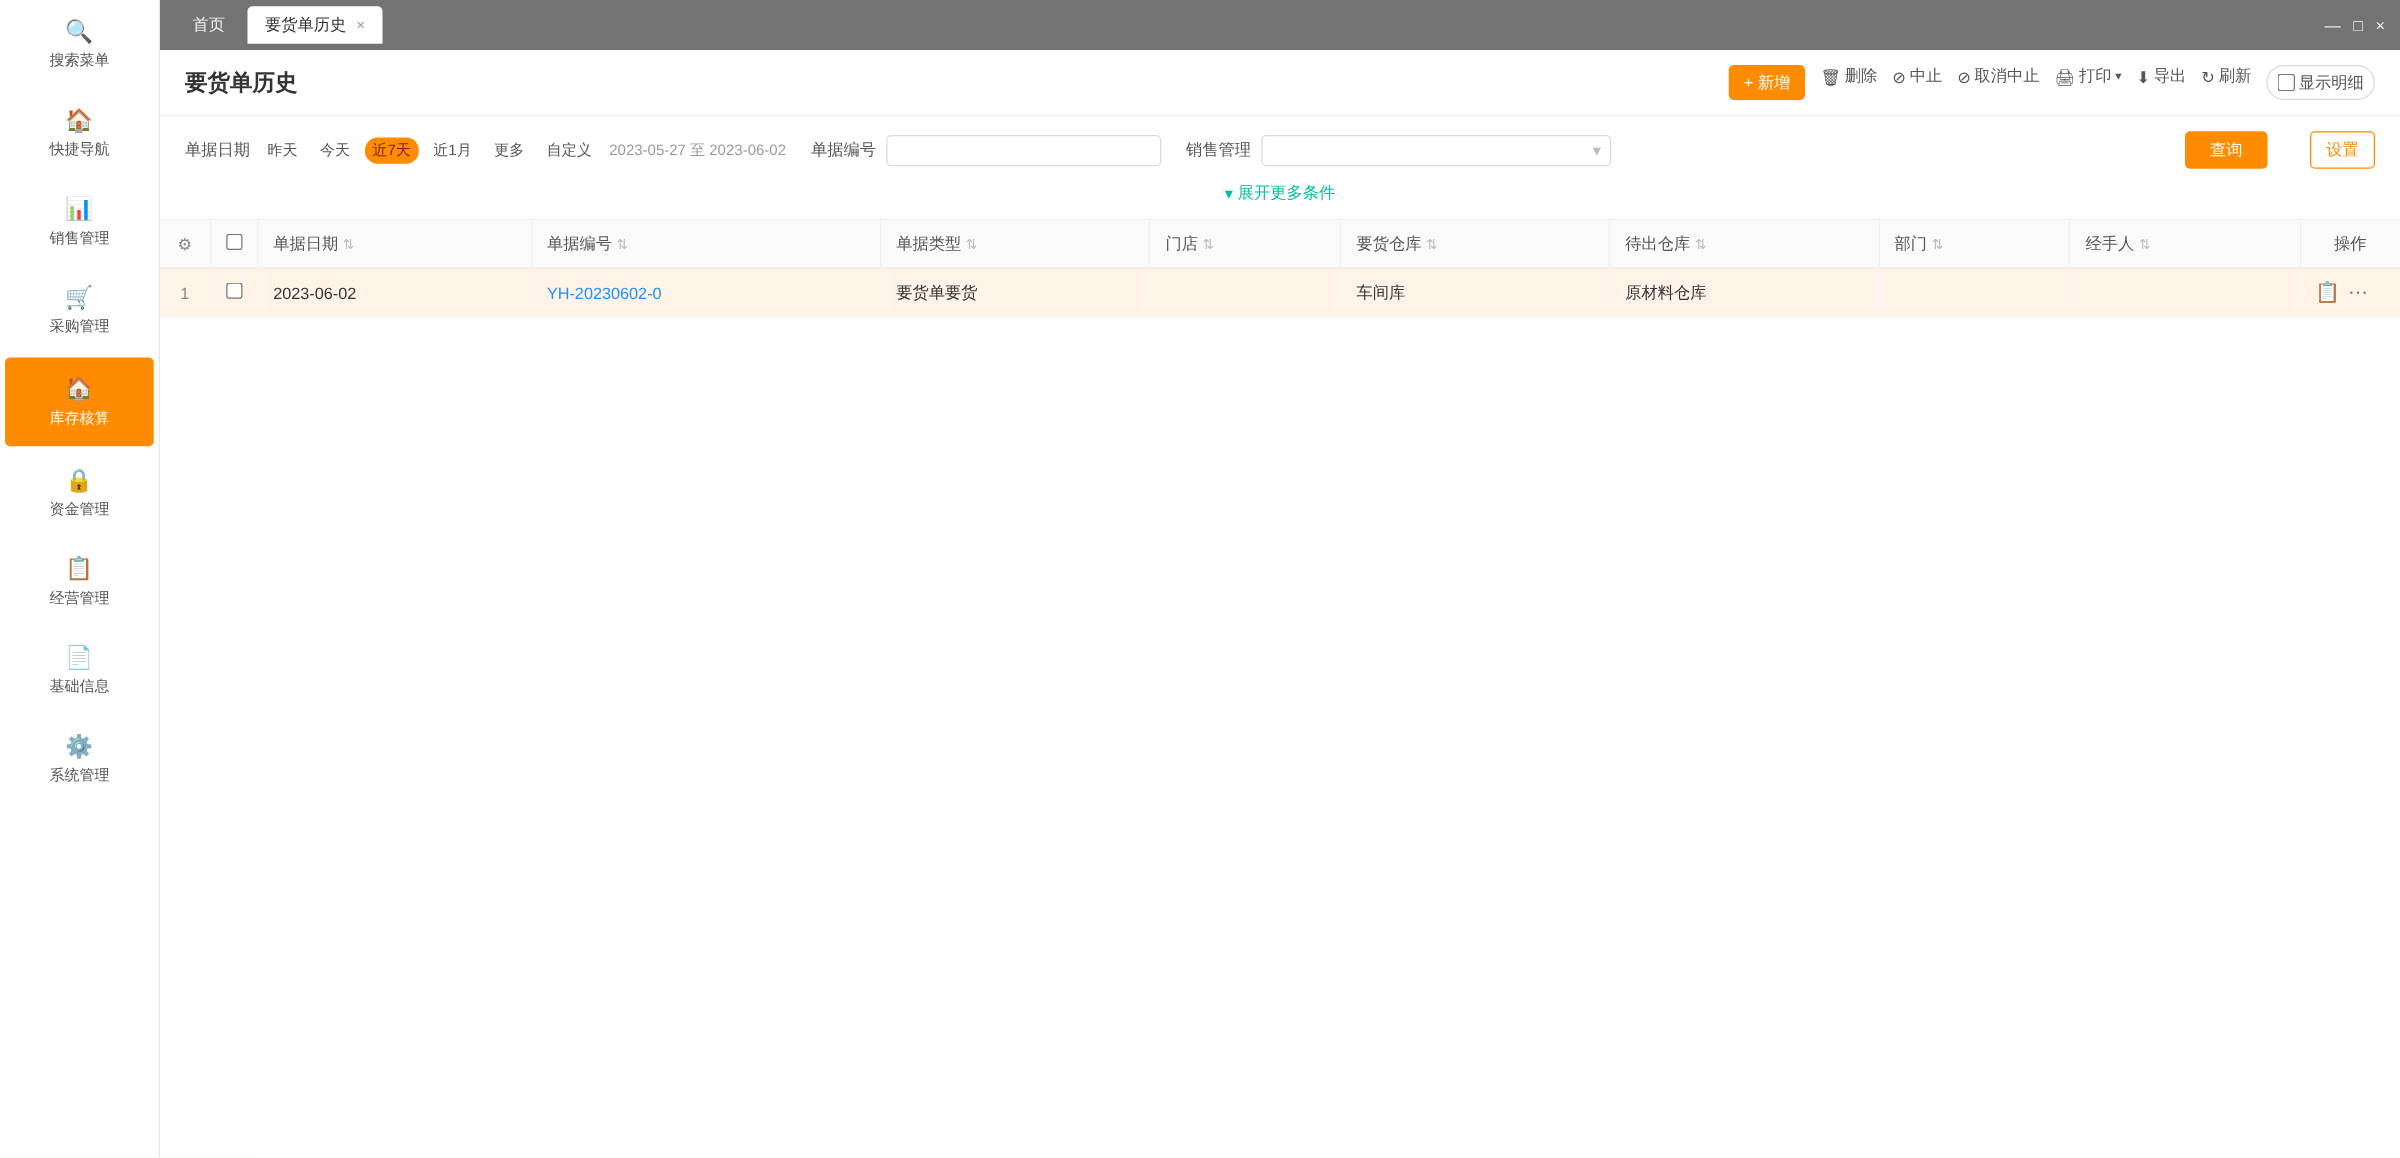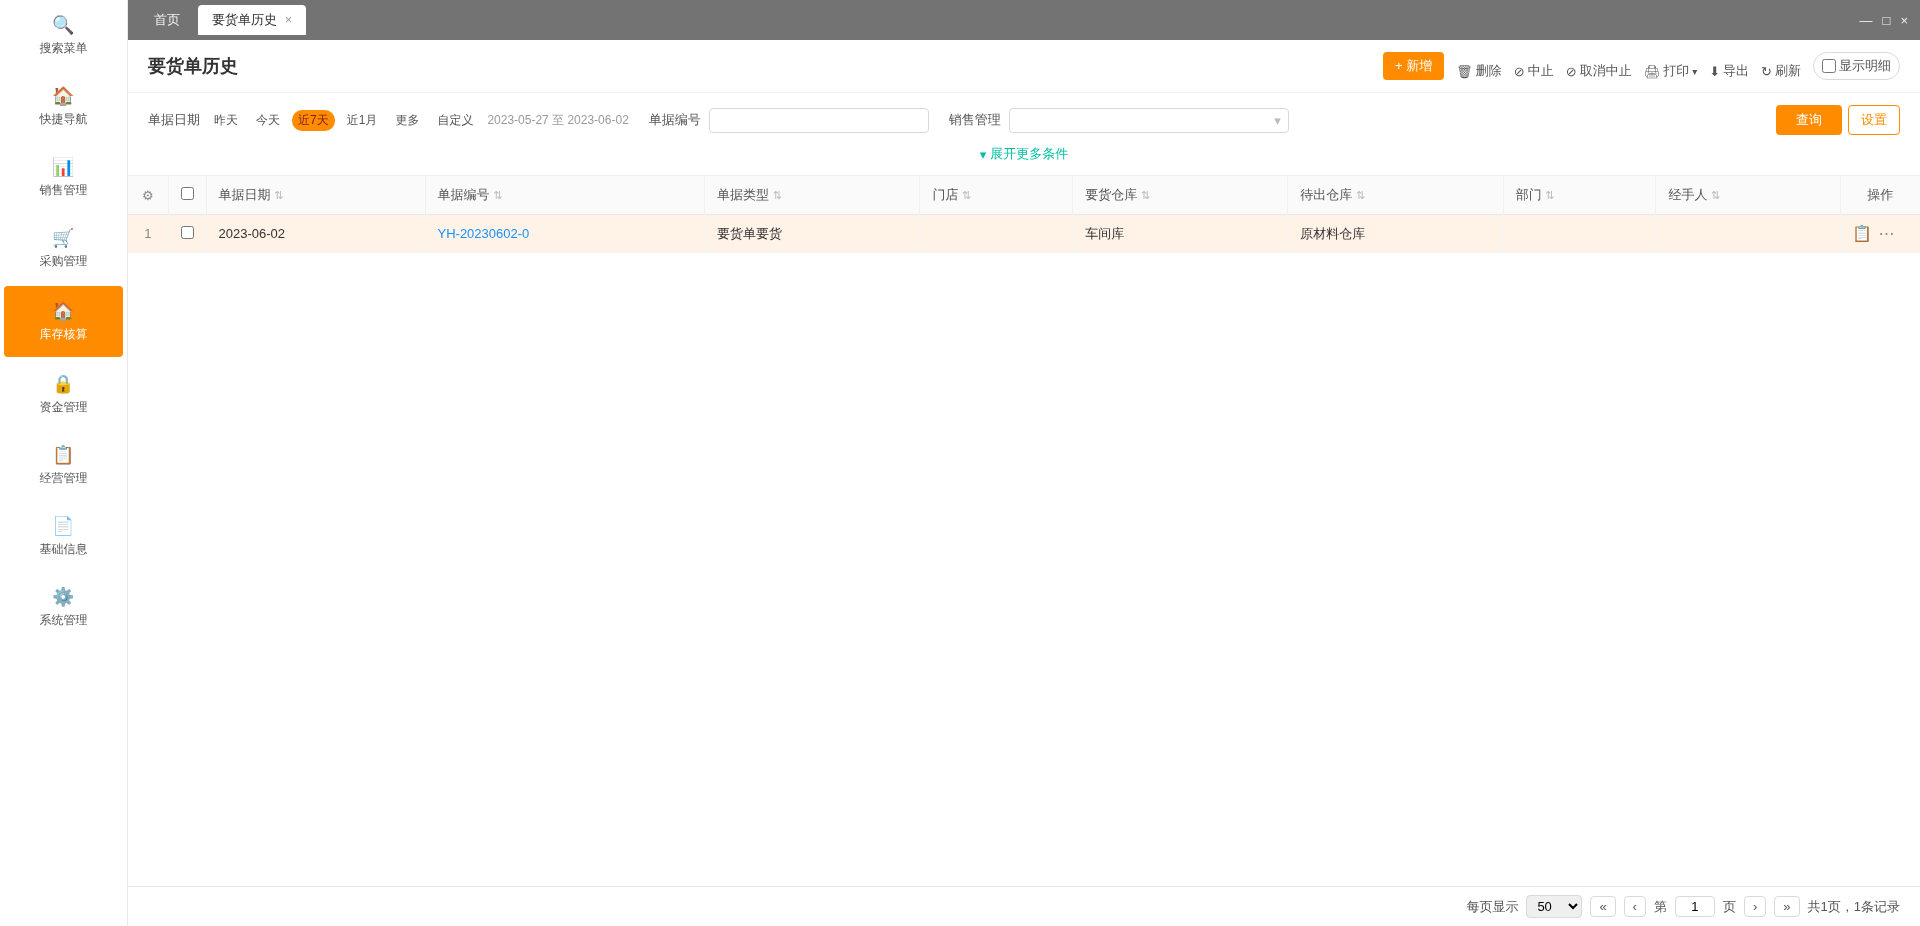--- a/index.html
+++ b/index.html
@@ -97,41 +97,42 @@
       gap: 8px;
     }
     .page-title {
       font-size: 18px;
       font-weight: bold;
       color: #333;
       flex: 1;
     }
     .toolbar {
       display: flex;
-      align-items: flex-end;
+      align-items: flex-start;
       gap: 12px;
     }
     .btn {
       display: flex;
       align-items: center;
       gap: 4px;
       padding: 5px 12px;
       border-radius: 4px;
       cursor: pointer;
       font-size: 13px;
       border: none;
     }
     .btn-new {
       background: #ff8c00;
       color: #fff;
     }
     .btn-settings {
       background: #fff;
       color: #ff8c00;
       border: 1px solid #ff8c00;
+      margin-left: 28px;
     }
     .btn-query {
       background: #ff8c00;
       color: #fff;
       padding: 6px 20px;
       border-radius: 4px;
     }
     .toolbar-btn {
       display: flex;
       align-items: center;
@@ -517,30 +518,14 @@
                 <span class="action-icon" title="编辑">📋</span>
                 <span class="action-icon" title="更多">⋯</span>
               </div>
             </td>
           </tr>
         </tbody>
       </table>
     </div>
 
 
-    <div class="pagination-area">
-      <span class="pagination-label">每页显示</span>
-      <select class="page-size-select">
-        <option>50</option>
-        <option>100</option>
-        <option>200</option>
-      </select>
-      <button class="page-btn">«</button>
-      <button class="page-btn">‹</button>
-      <span class="pagination-label">第</span>
-      <input class="page-input" type="text" value="1" style="">
-      <span class="pagination-label">页</span>
-      <button class="page-btn">›</button>
-      <button class="page-btn">»</button>
-      <span class="page-info">共1页，1条记录</span>
-    </div>
   </div>
 </div>
 
 </body></html>

